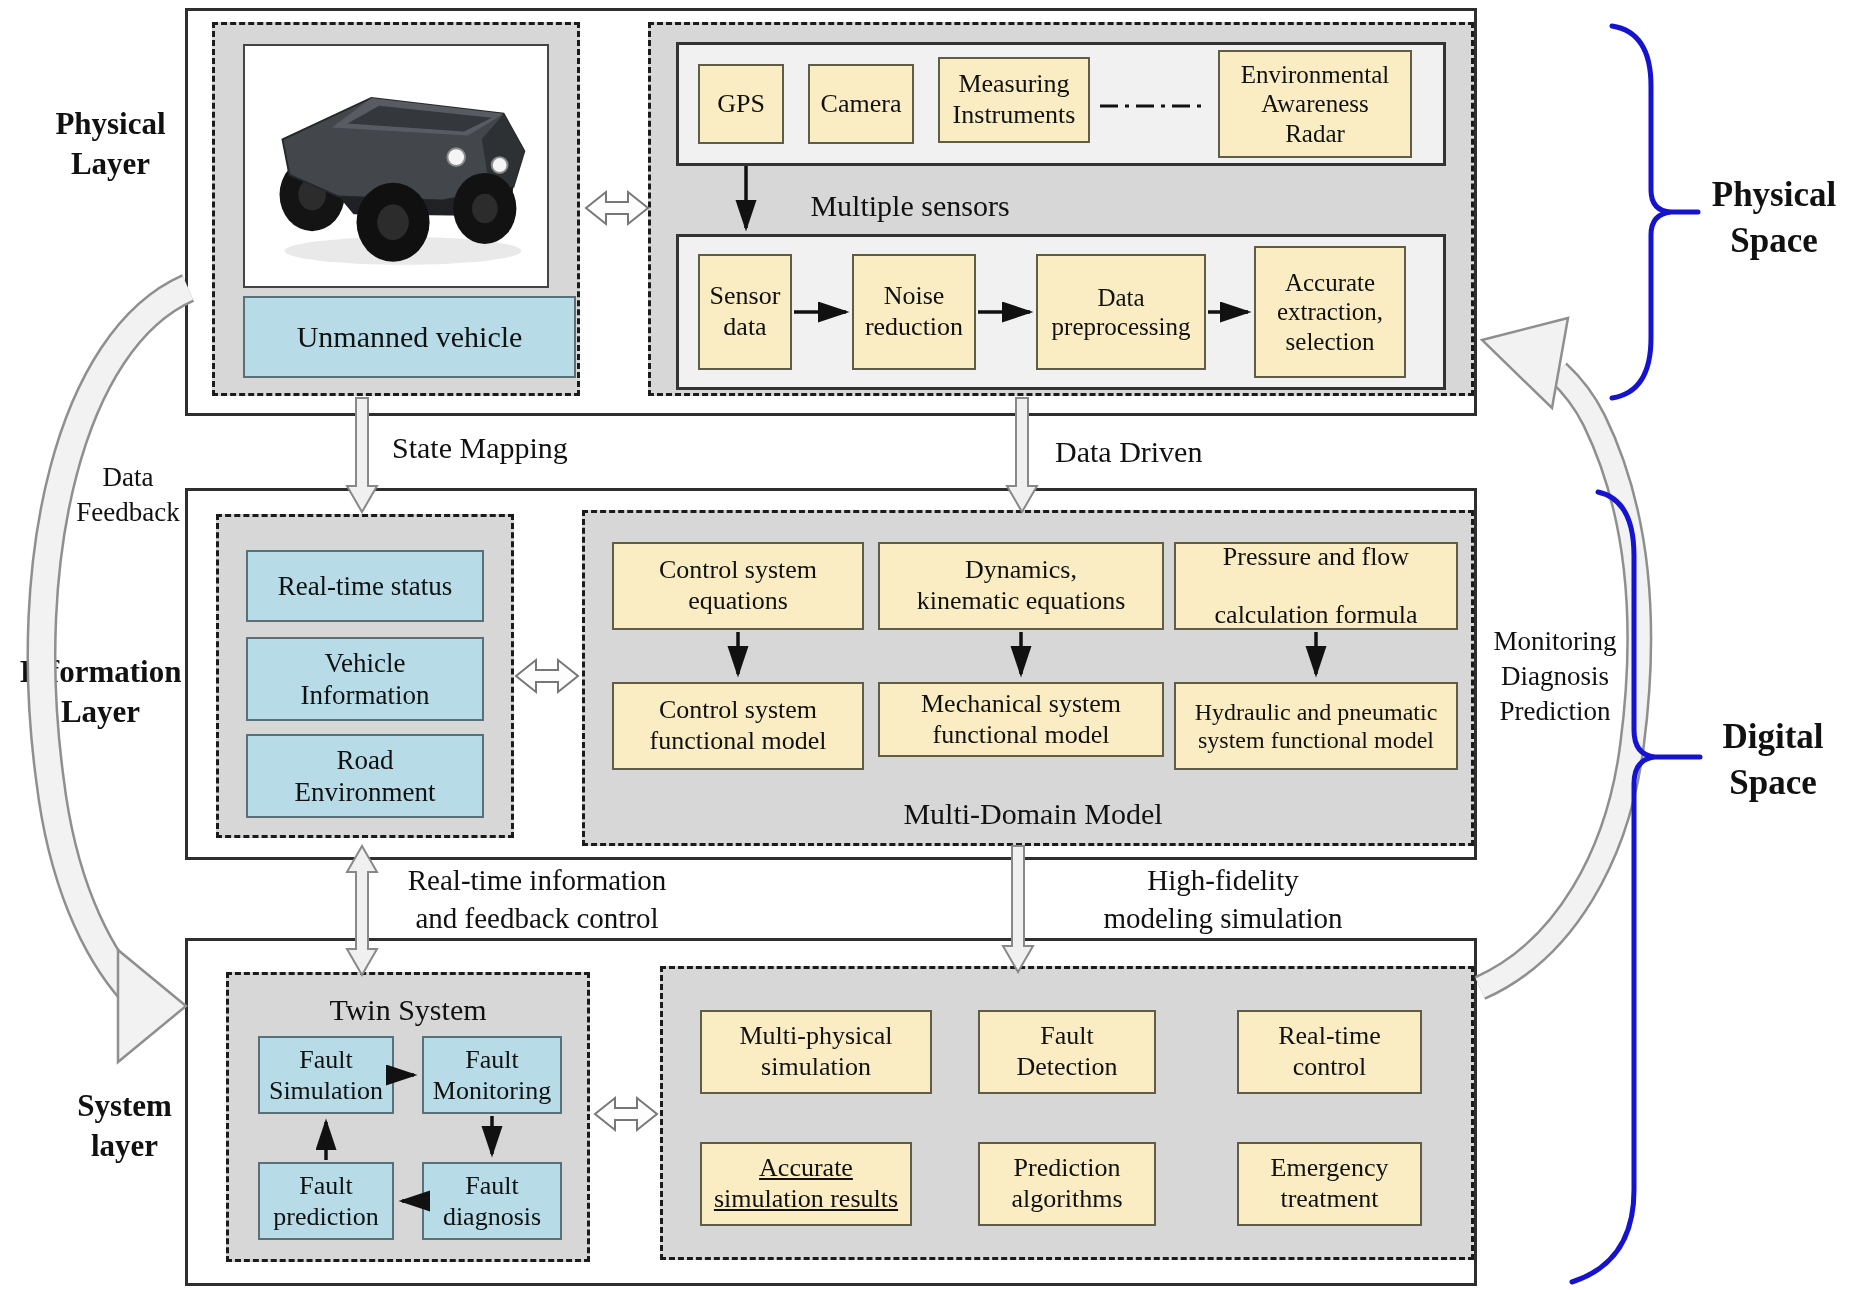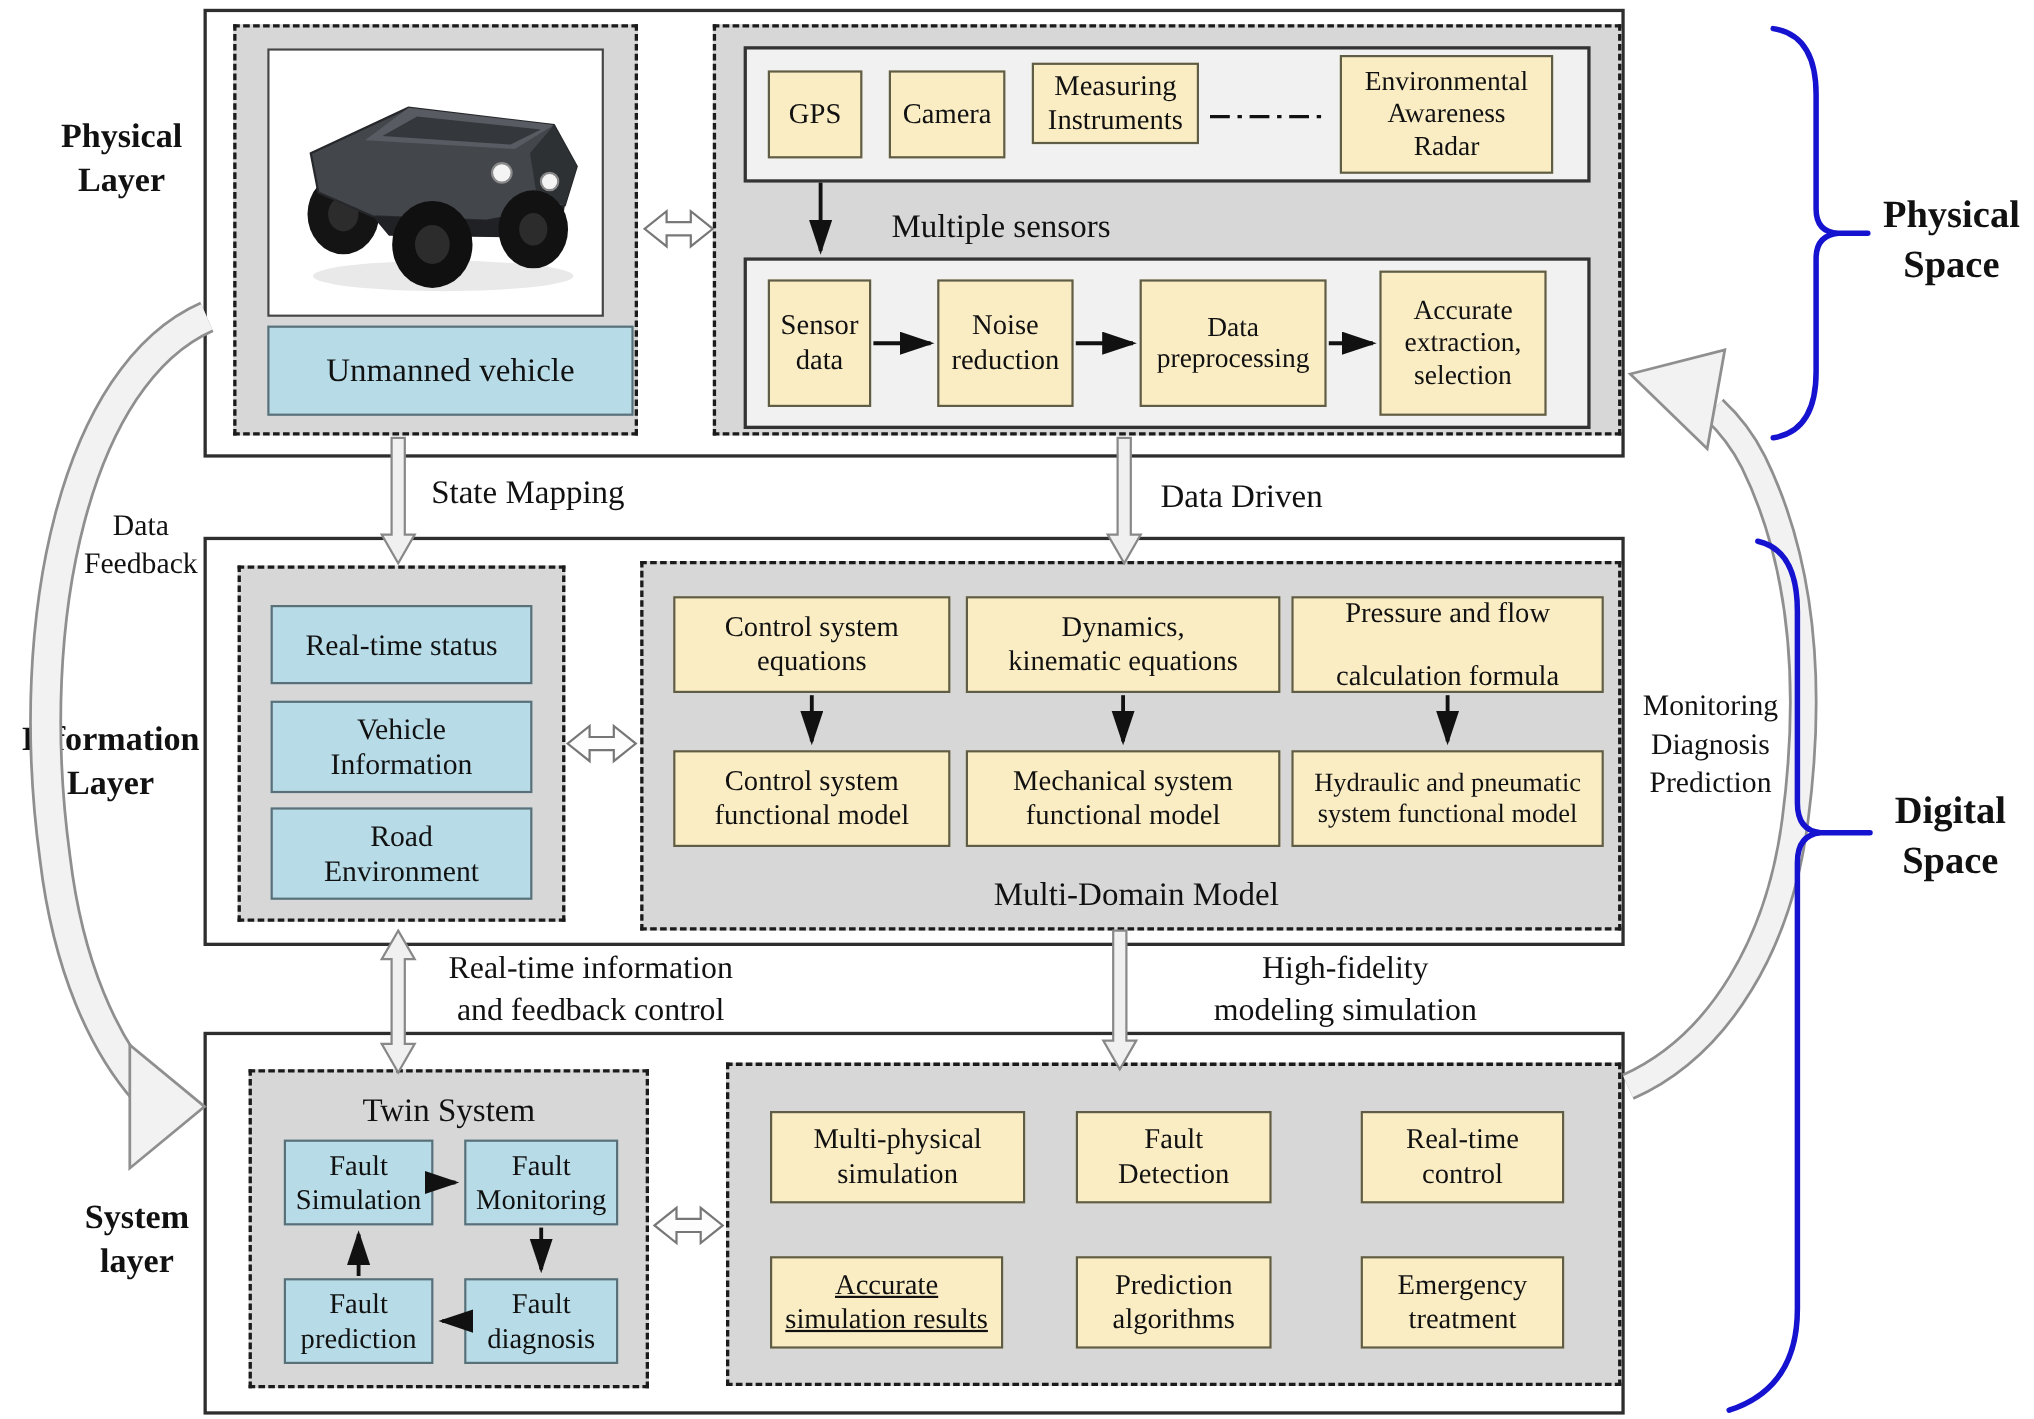--- a/index.html
+++ b/index.html
@@ -57,21 +57,21 @@
 
   <div class="abs dashed" style="left:648px;top:22px;width:826px;height:374px;"></div>
 
   <div class="abs strip" style="left:676px;top:42px;width:770px;height:124px;"></div>
   <div class="abs ybox" style="left:698px;top:64px;width:86px;height:80px;">
     <span>GPS</span>
   </div>
   <div class="abs ybox" style="left:808px;top:64px;width:106px;height:80px;">
     <span>Camera</span>
   </div>
-  <div class="abs ybox" style="left:938px;top:57px;width:152px;height:74px;">
+  <div class="abs ybox" style="left:938px;top:57px;width:152px;height:86px;">
     <span>Measuring</span>
     <span>Instruments</span>
   </div>
   <div class="abs ybox" style="left:1218px;top:50px;width:194px;height:108px;font-size:25px;">
     <span>Environmental</span>
     <span>Awareness</span>
     <span>Radar</span>
   </div>
 
   <div class="lbl" style="left:780px;top:186px;width:260px;font-size:30px;">
@@ -120,21 +120,21 @@
     <span>kinematic equations</span>
   </div>
   <div class="abs ybox" style="left:1174px;top:542px;width:284px;height:88px;gap:27px;">
     <span>Pressure and flow</span>
     <span>calculation formula</span>
   </div>
   <div class="abs ybox" style="left:612px;top:682px;width:252px;height:88px;">
     <span>Control system</span>
     <span>functional model</span>
   </div>
-  <div class="abs ybox" style="left:878px;top:682px;width:286px;height:88px;">
+  <div class="abs ybox" style="left:878px;top:682px;width:286px;height:75px;">
     <span>Mechanical system</span>
     <span>functional model</span>
   </div>
   <div class="abs ybox" style="left:1174px;top:682px;width:284px;height:88px;font-size:24px;">
     <span>Hydraulic and pneumatic</span>
     <span>system functional model</span>
   </div>
   <div class="lbl" style="left:868px;top:794px;width:330px;font-size:30px;">
     <span>Multi-Domain Model</span>
   </div>

